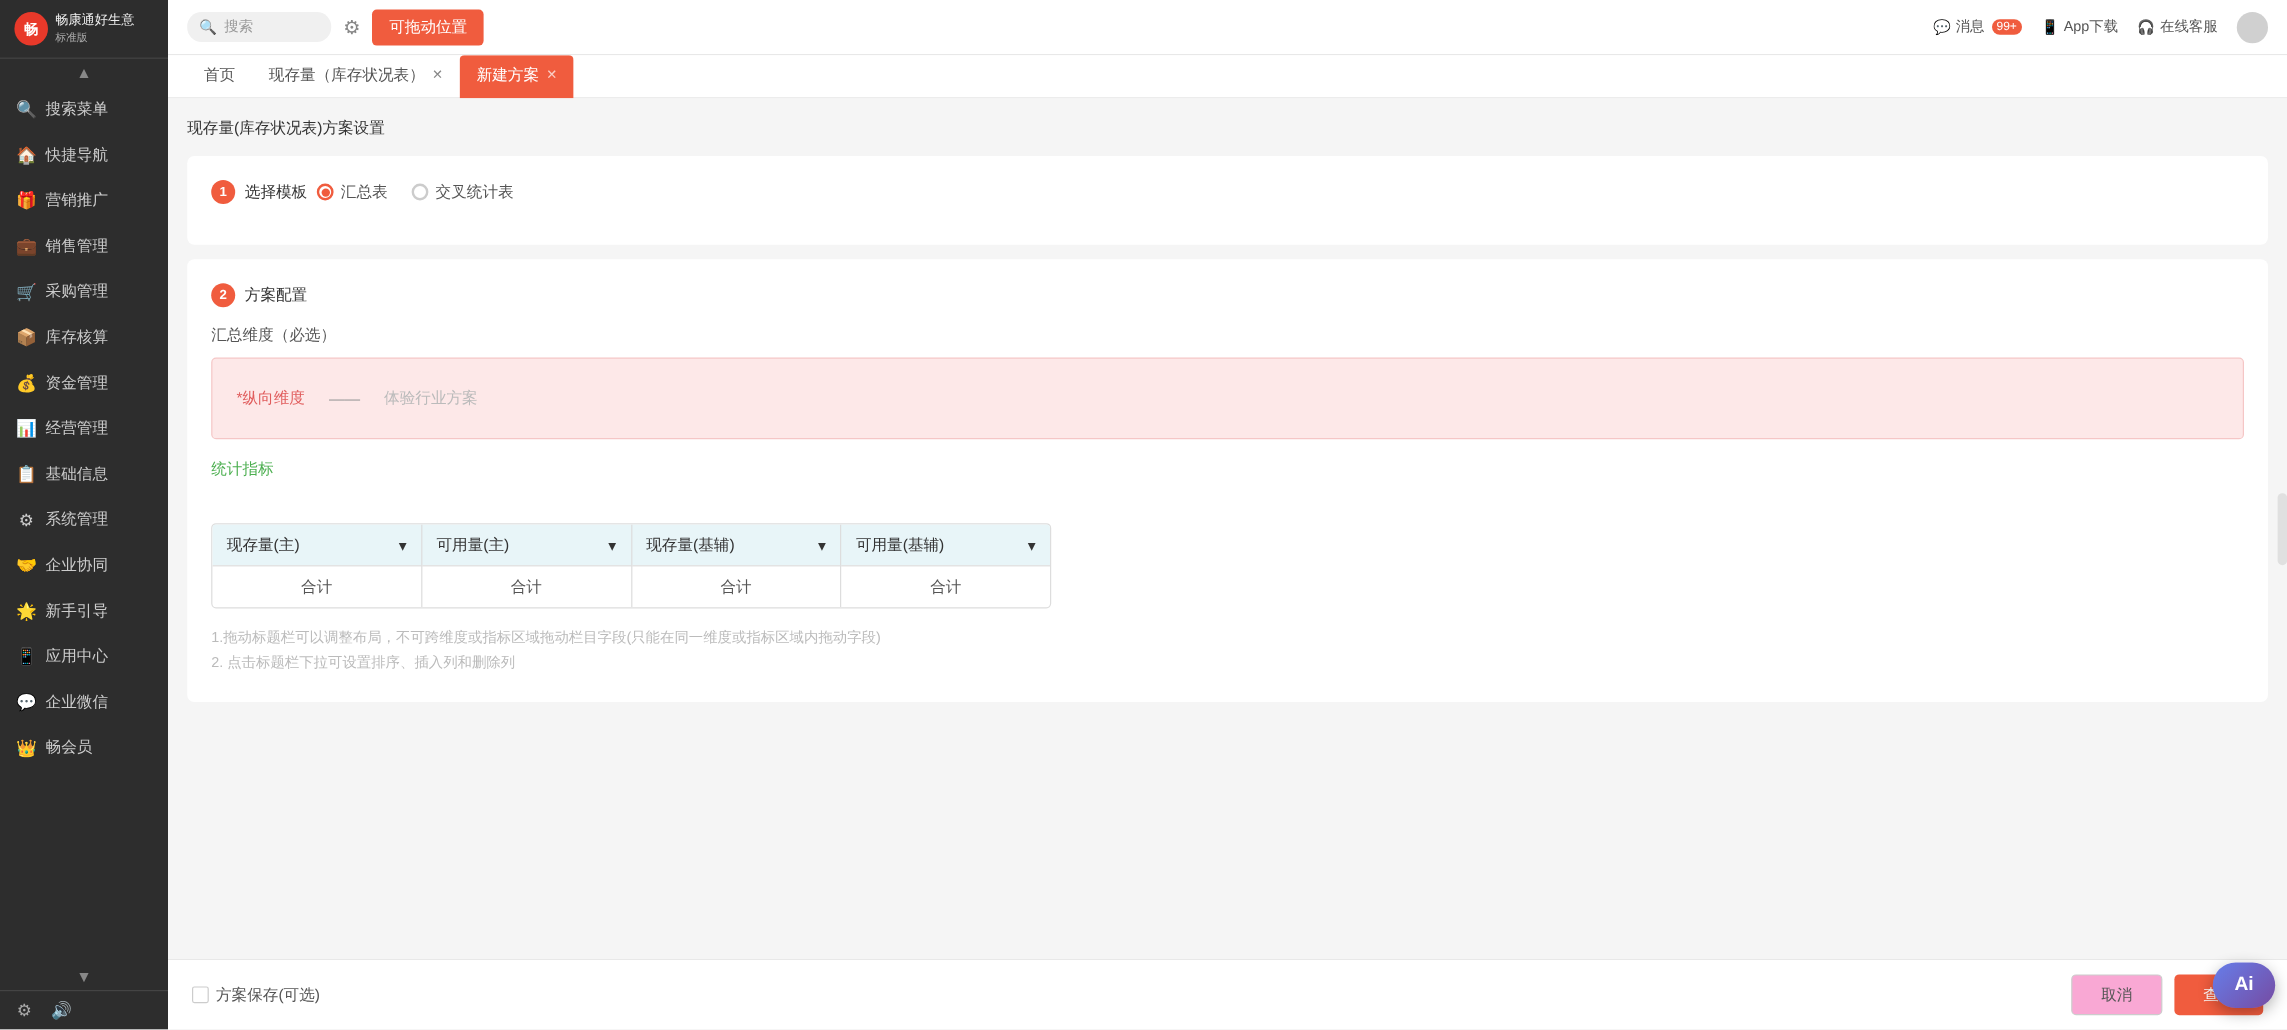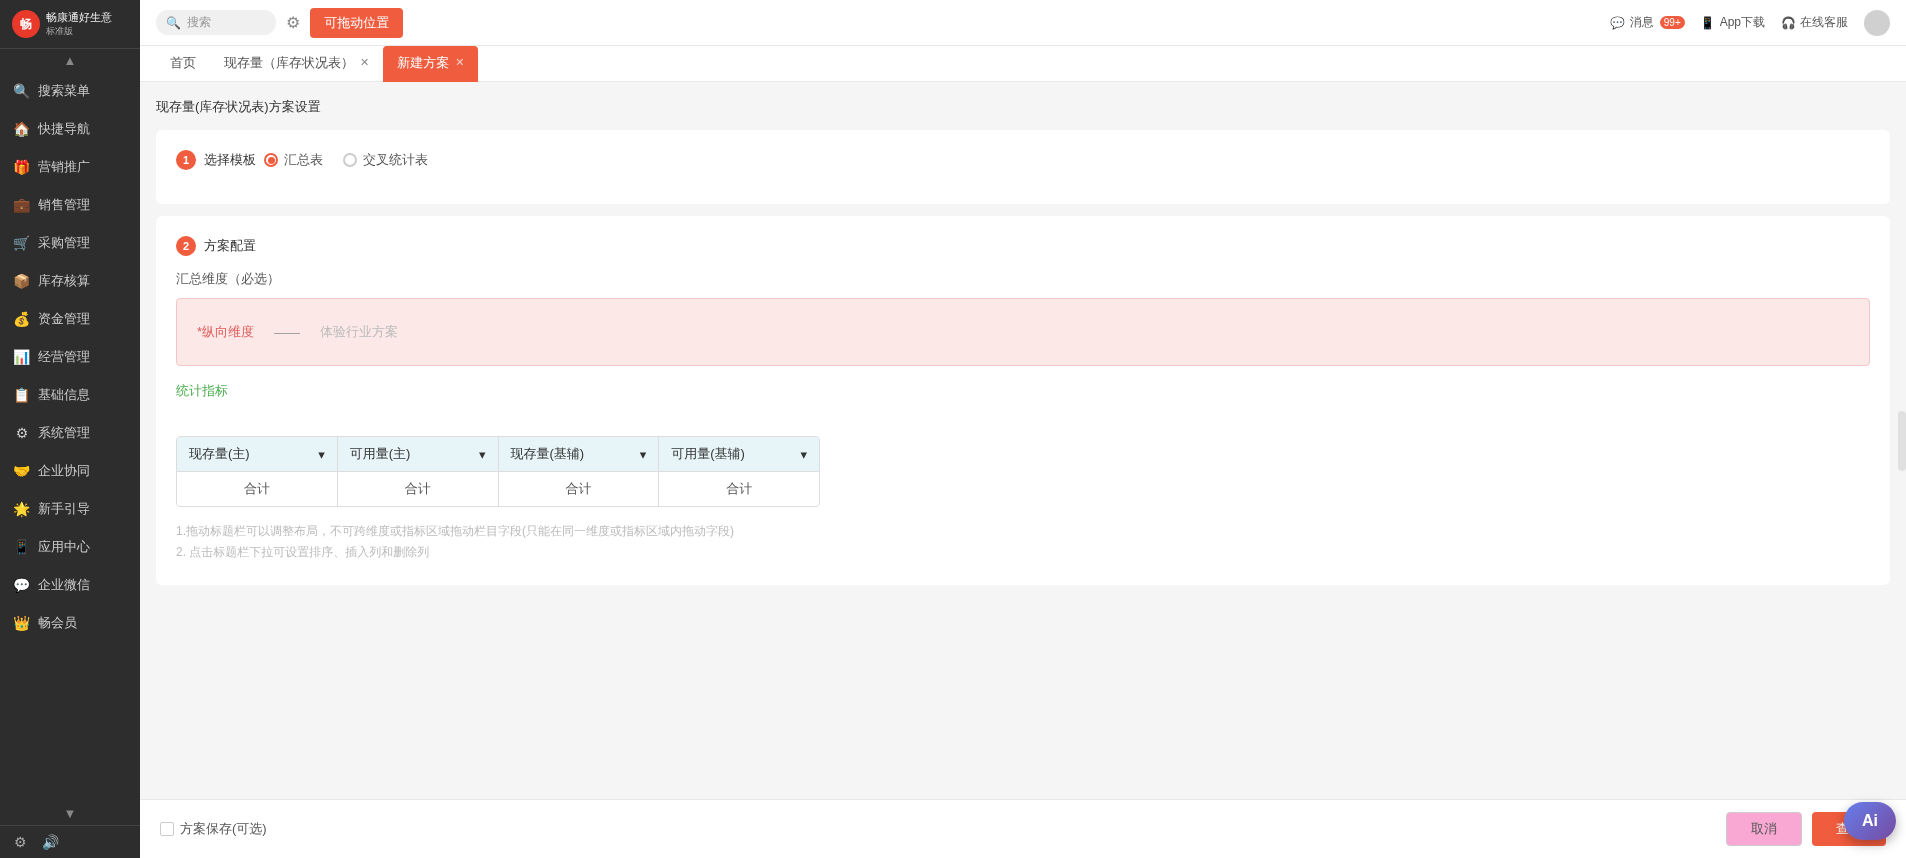--- a/index.html
+++ b/index.html
@@ -253,21 +253,21 @@
     
     .stats-section-label {
       color: #4caf50;
       font-size: 13px;
       margin-bottom: 8px;
     }
     .stats-table {
       border: 1px solid #ddd;
       border-radius: 4px;
       overflow: hidden;
-      width: 644px;
+      width: 700px;
       margin-top: 36px;
     }
     .stats-header {
       display: flex;
       background: #e8f5f8;
     }
     .stats-header-cell {
       flex: 1;
       padding: 8px 12px;
       font-size: 13px;

